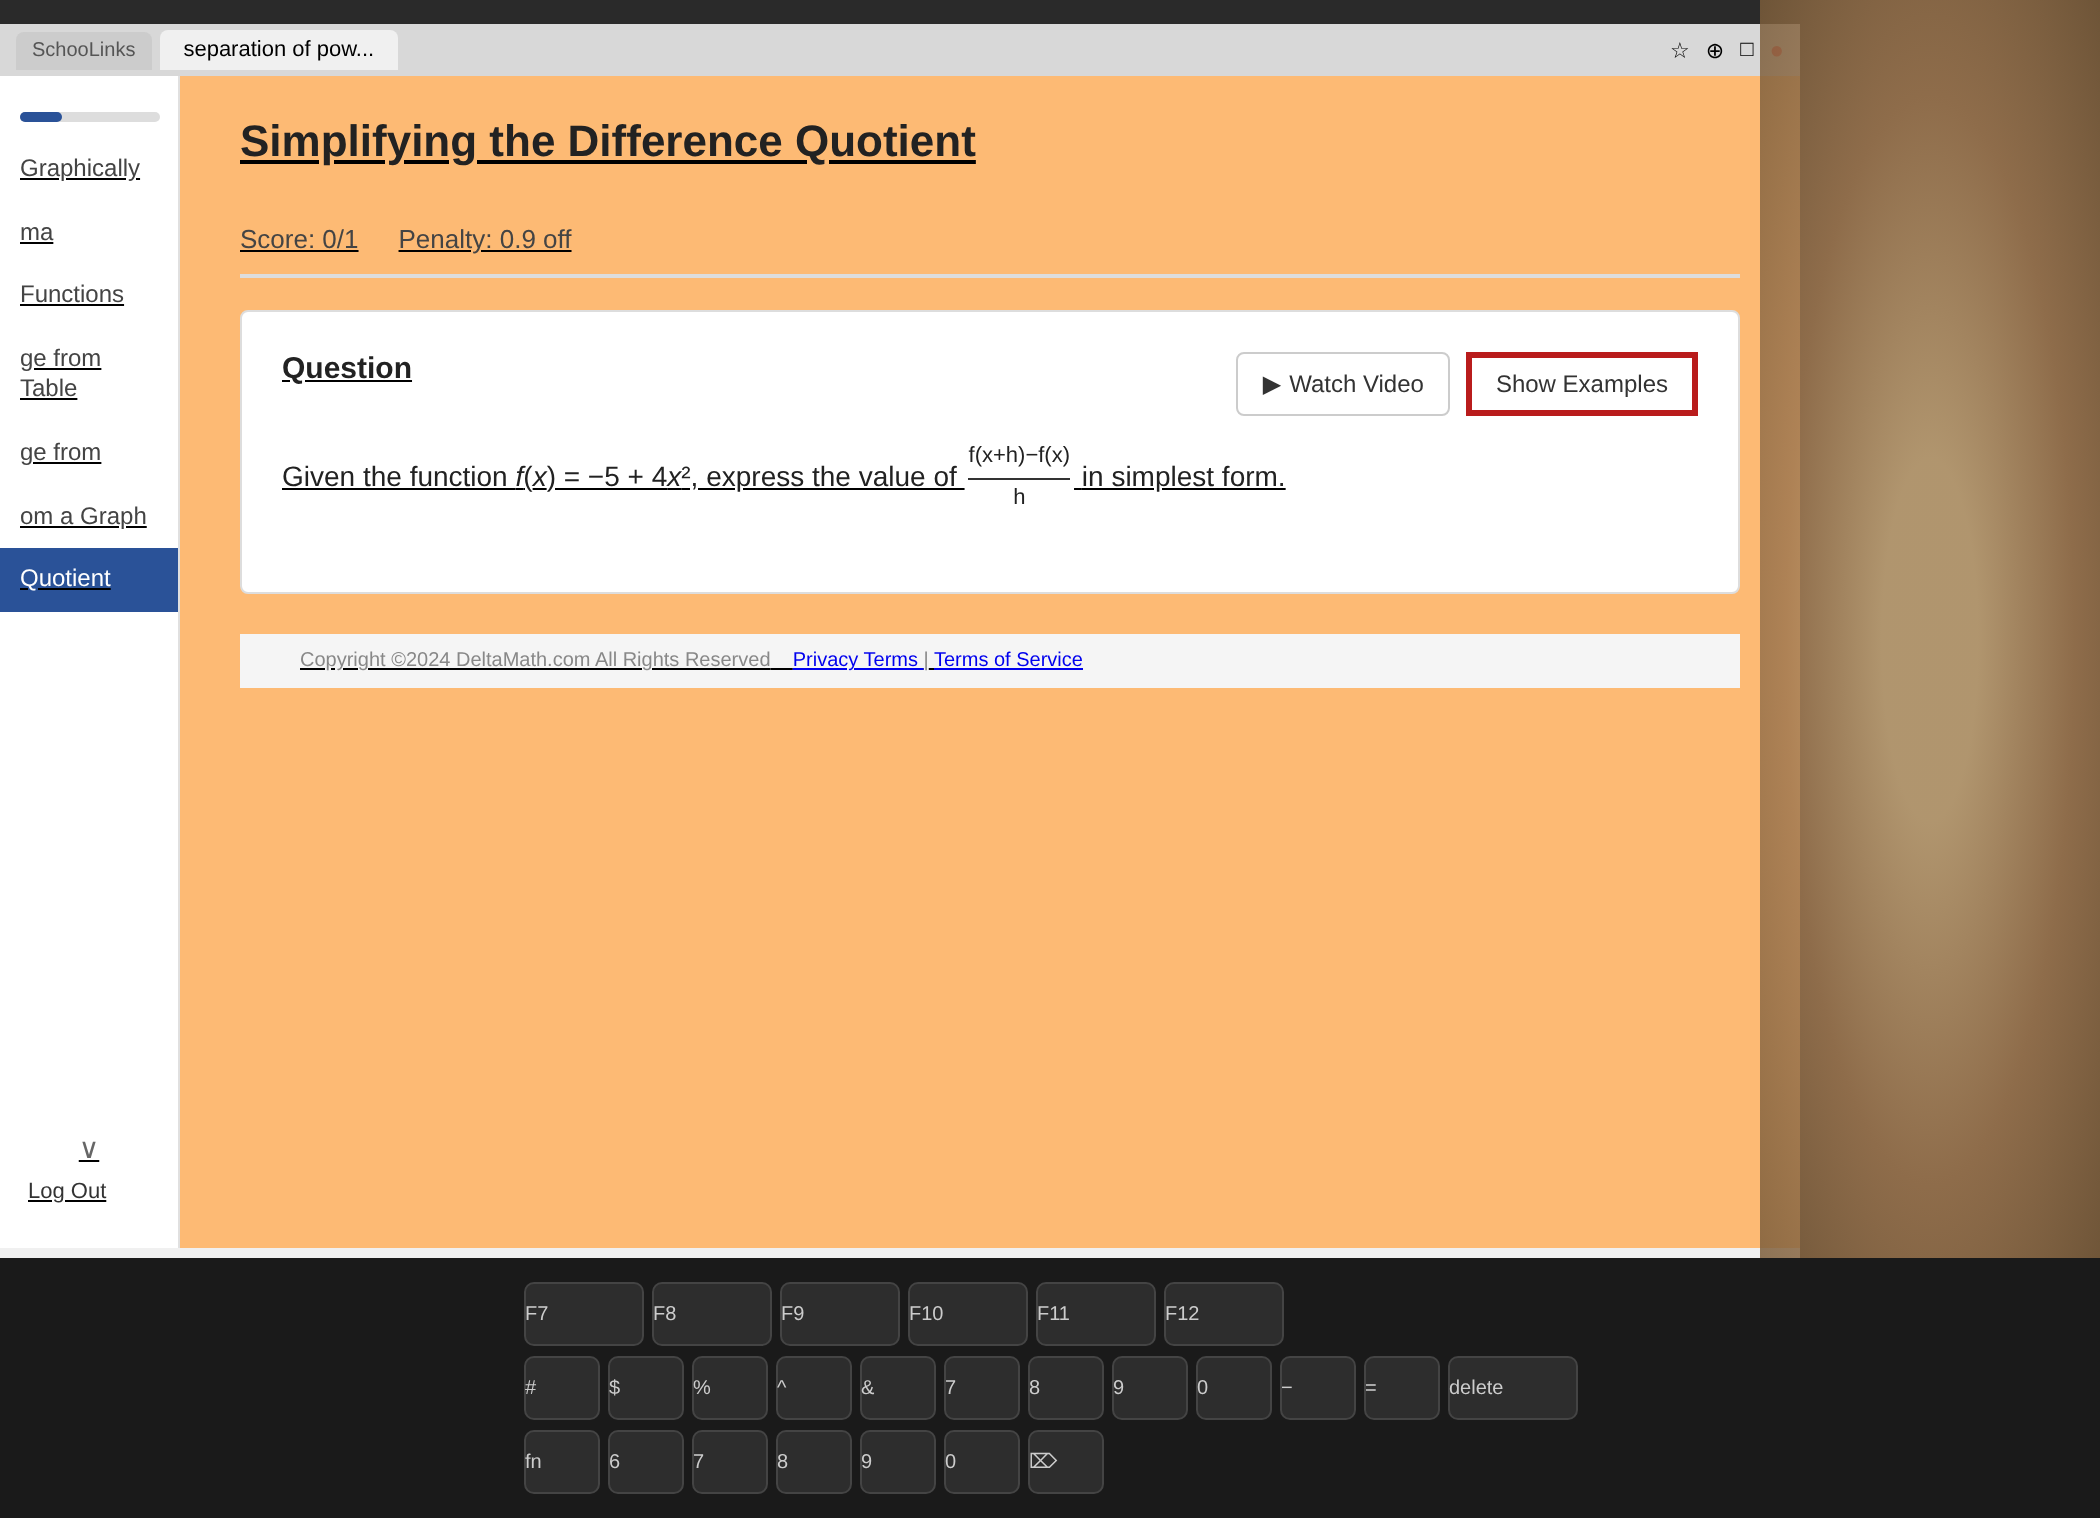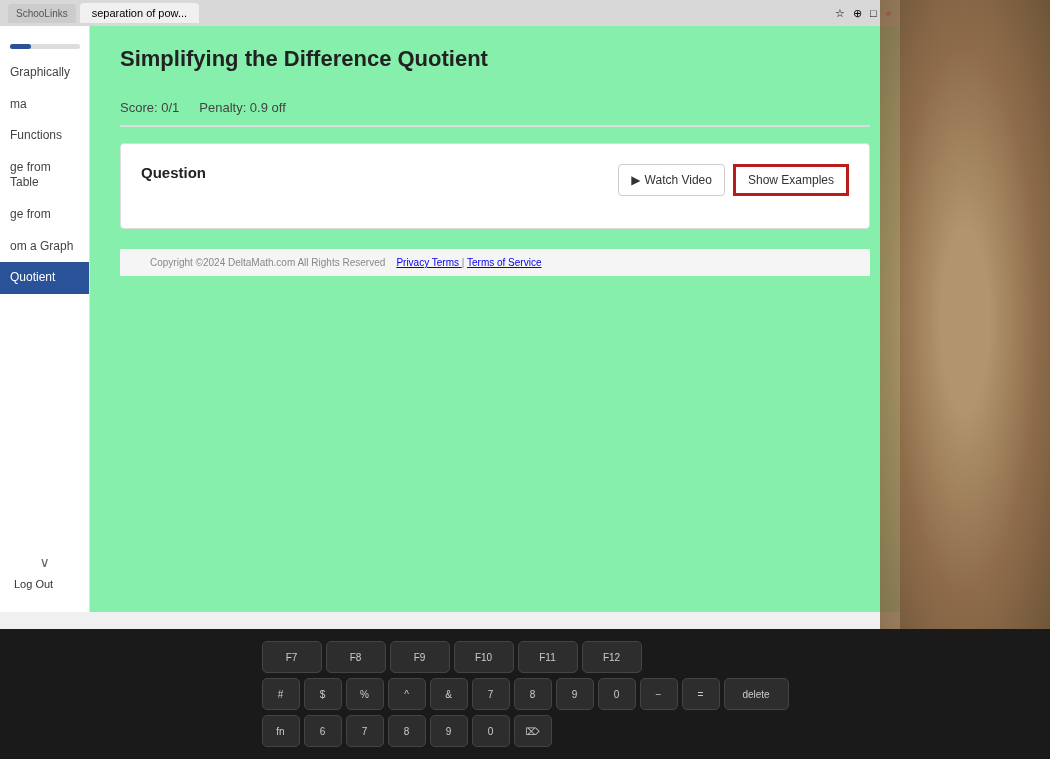--- a/index.html
+++ b/index.html
@@ -8,21 +8,21 @@
       font-family: -apple-system, BlinkMacSystemFont, 'Segoe UI', Arial, sans-serif;
       width: 1050px;
       height: 759px;
       overflow: hidden;
       position: relative;
     }
 
     
     .screen {
       position: absolute;
-      top: 0;
+      top: 12px;
       left: 0;
       width: 900px;
       height: 640px;
       background: #f0f0f0;
       overflow: hidden;
     }
 
     .tab-bar {
       background: #d8d8d8;
       height: 26px;
@@ -45,21 +45,22 @@
       padding: 4px 8px;
       border-radius: 4px 4px 0 0;
       font-size: 10px;
       color: #555;
     }
 
     
     .page {
       display: flex;
       height: calc(100% - 54px);
-      background: #86efac;
+      background: #fdba74;
+      text-decoration: underline;
     }
 
     
     .sidebar {
       width: 90px;
       background: #fff;
       border-right: 1px solid #e0e0e0;
       display: flex;
       flex-direction: column;
       padding: 10px 0;
@@ -290,21 +291,21 @@
     .key {
       min-width: 38px;
       height: 32px;
       background: #2d2d2d;
       border: 1px solid #444;
       border-radius: 5px;
       color: #ccc;
       font-size: 10px;
       display: flex;
       align-items: center;
-      justify-content: center;
+      justify-content: flex-start;
       cursor: pointer;
     }
 
     .key-wide {
       min-width: 60px;
     }
 
     .key-del {
       min-width: 65px;
     }
@@ -410,20 +411,28 @@
               <span>▶</span>
               <span>Watch Video</span>
             </button>
             <button class="btn-examples">
               <span>Show Examples</span>
             </button>
           </div>
           <div class="question-header">Question</div>
         </div>
 
+        <div class="question-text">
+          <span>Given the function <em>f</em>(<em>x</em>) = −5 + 4<em>x</em>², express the value of </span>
+          <span class="fraction">
+            <span class="fraction-num">f(x+h)−f(x)</span>
+            <span class="fraction-den">h</span>
+          </span>
+          <span>in simplest form.</span>
+        </div>
 
       </div>
 
       <div class="footer">
         <span>Copyright ©2024 DeltaMath.com All Rights Reserved</span>
         &nbsp;&nbsp;
         <a href="#">
           <span>Privacy Terms</span>
         </a>
         <span>|</span>

